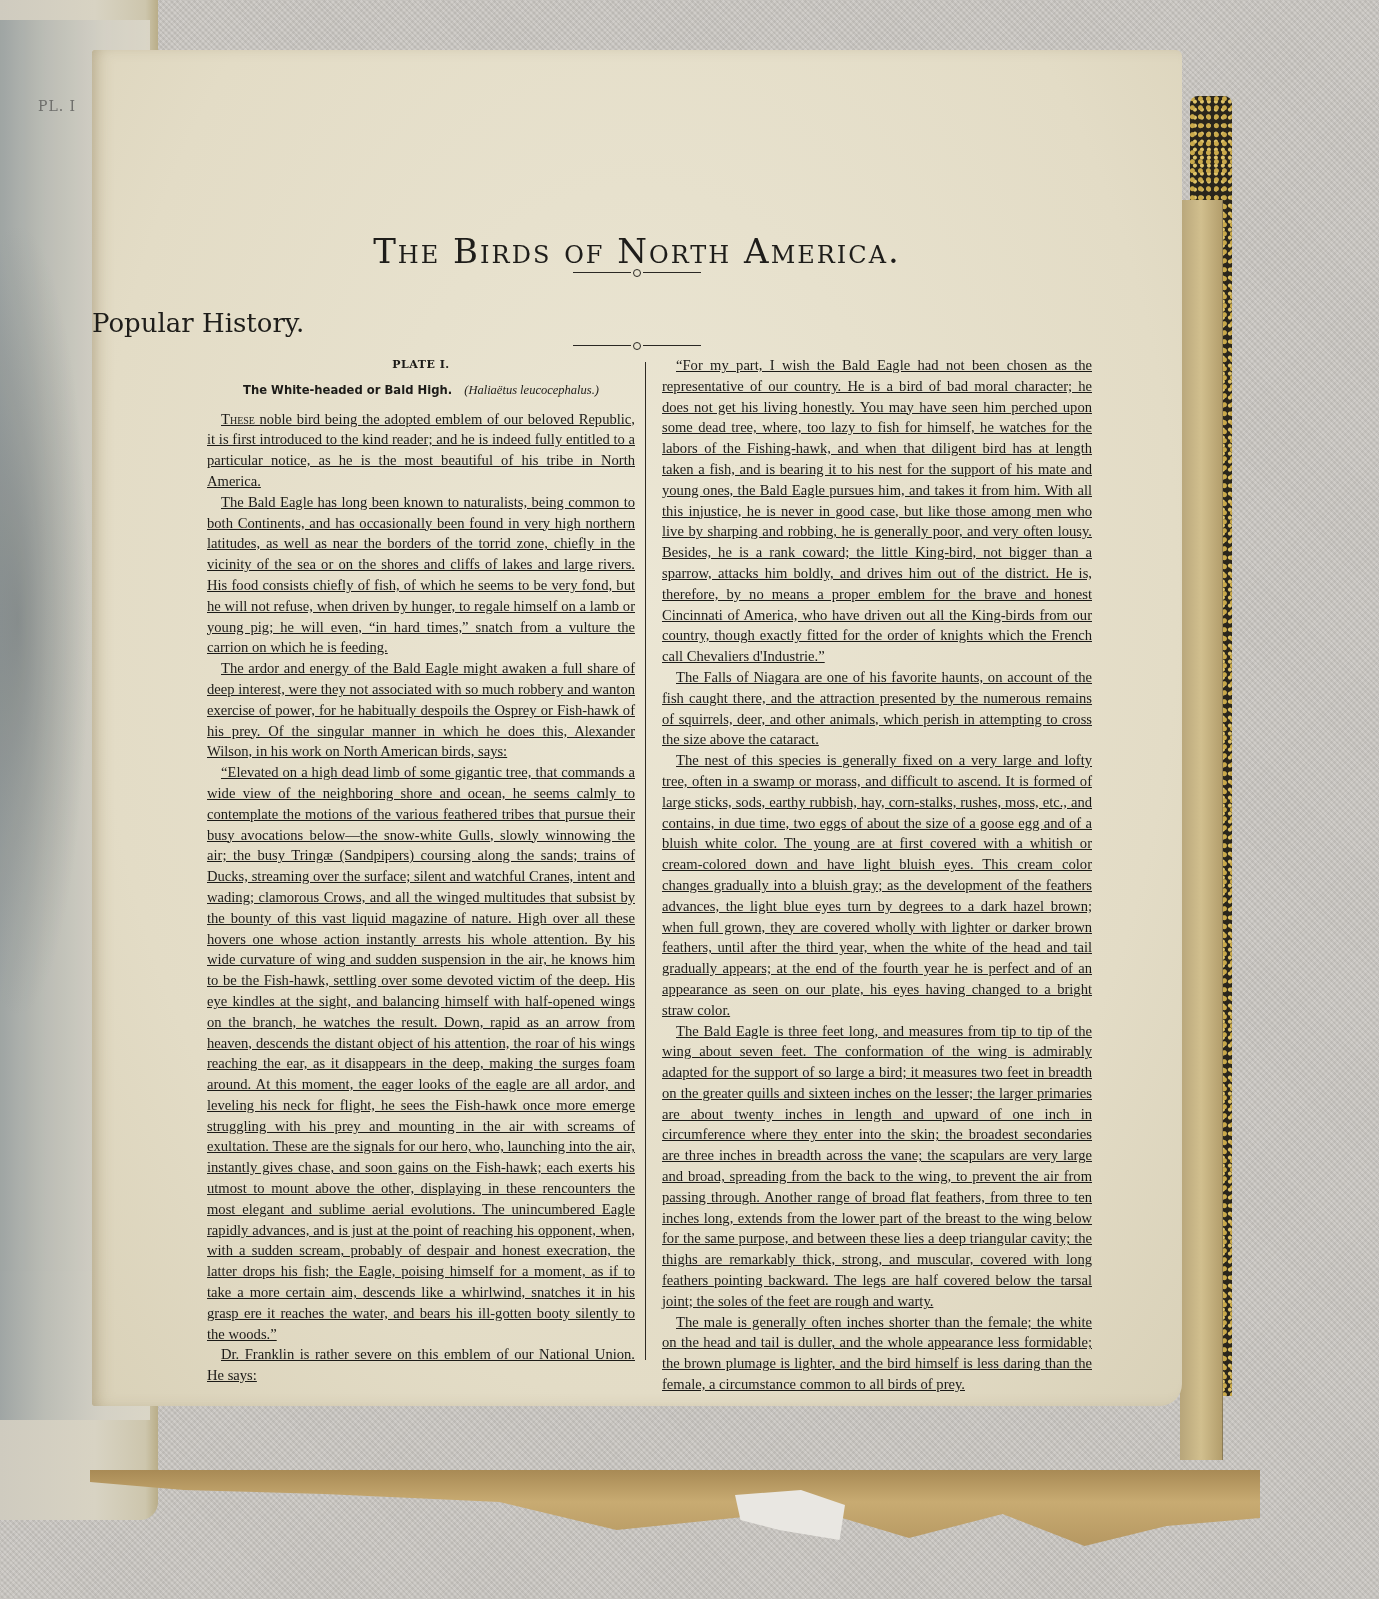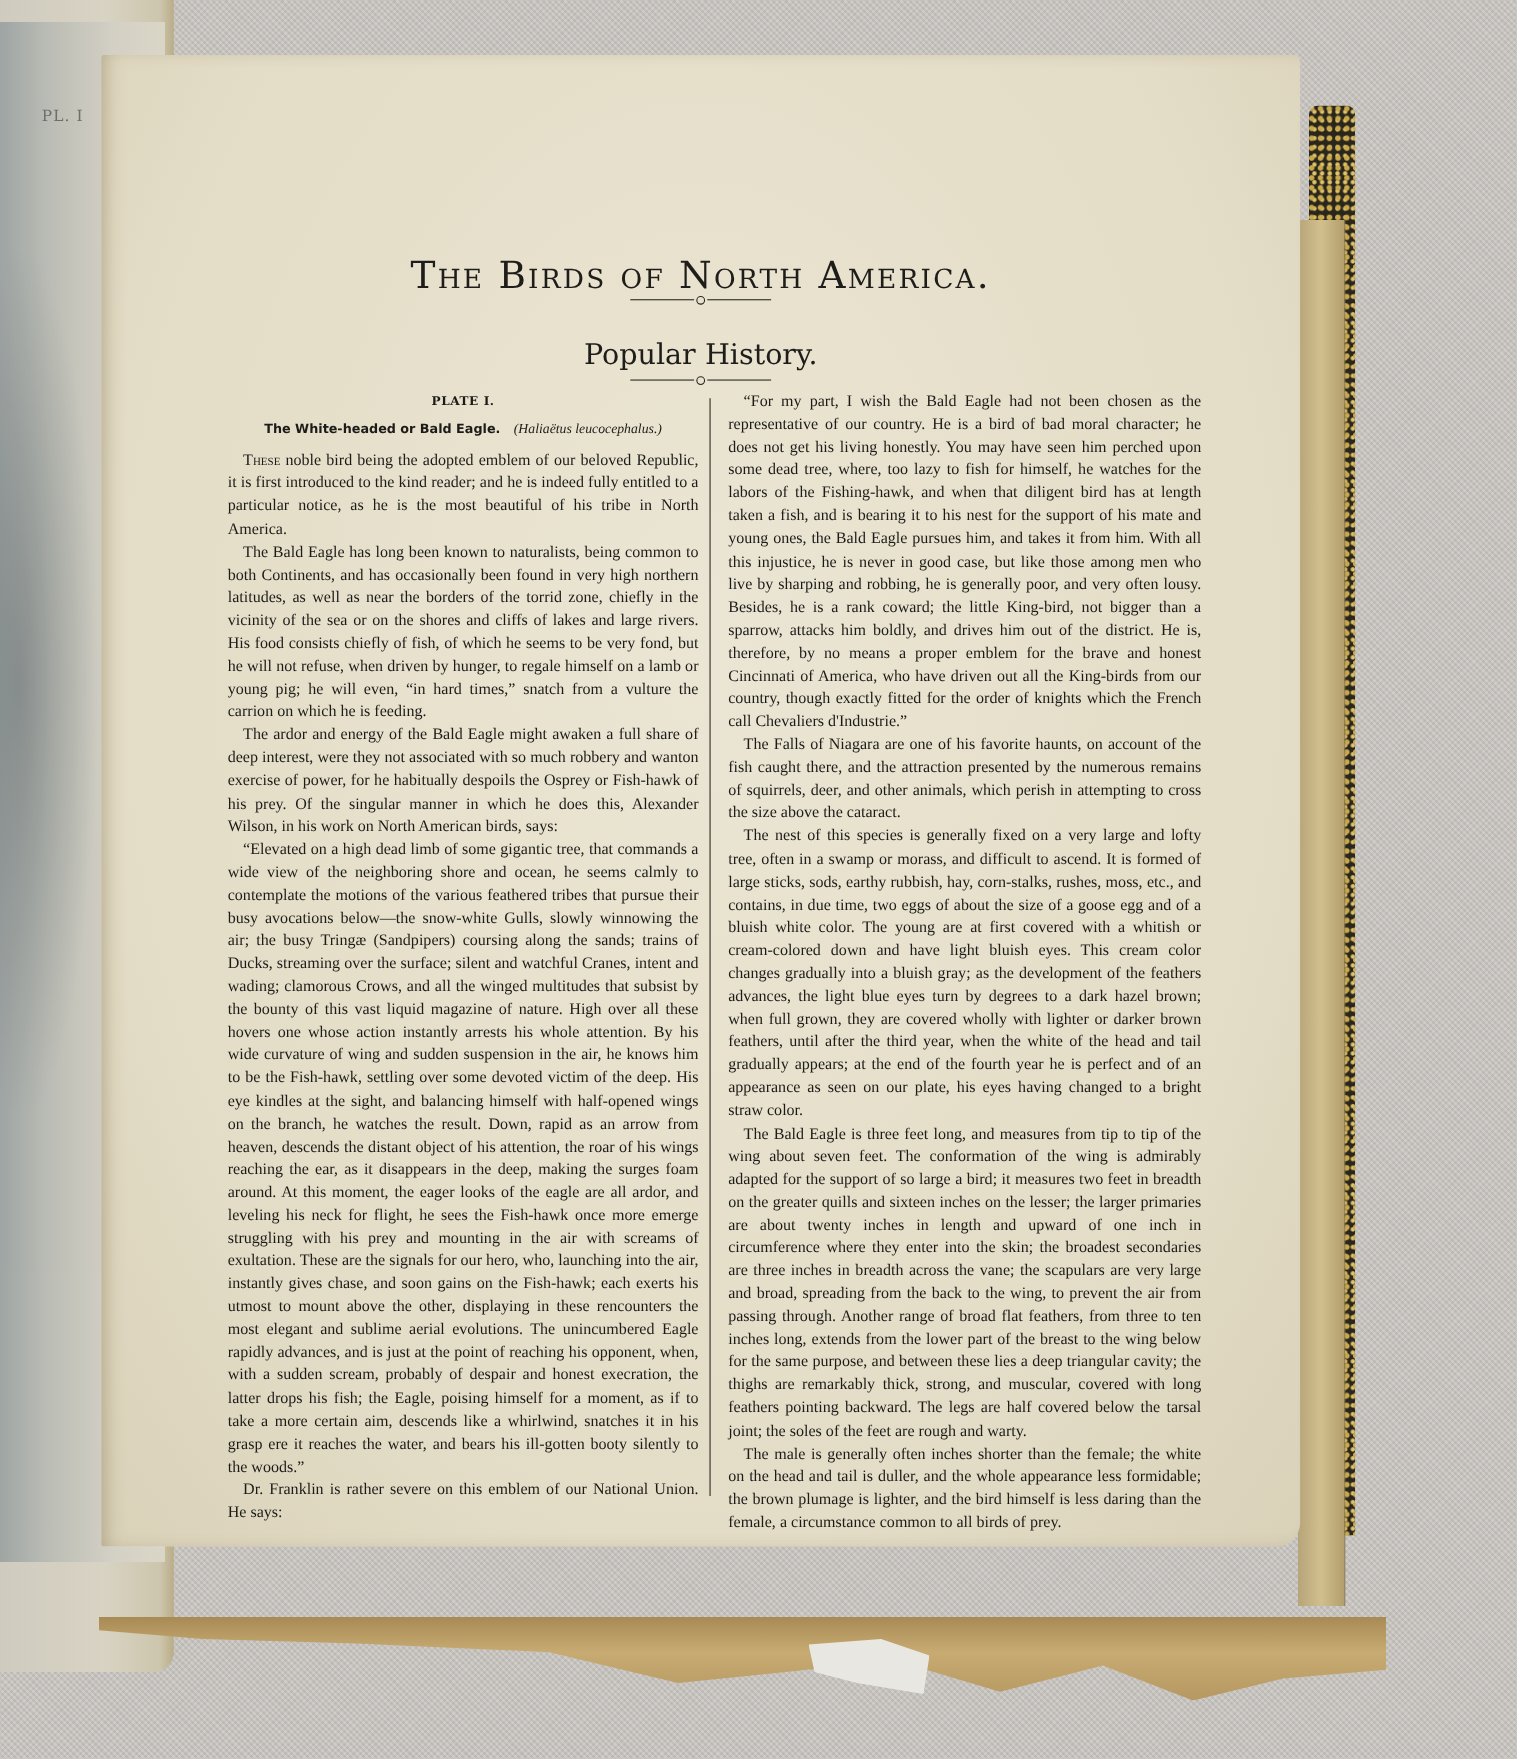--- a/index.html
+++ b/index.html
@@ -71,31 +71,31 @@
   }
   .ornament {
     position: absolute; left: 0; width: 100%; text-align: center;
     font-size: 12px; color: #2a2824; letter-spacing: -1px;
   }
   .ornament .rule {
     display: inline-block; width: 58px; height: 1px; background: #2a2824; vertical-align: middle;
   }
   .ornament .dot { display:inline-block; width:6px; height:6px; border:1px solid #2a2824; border-radius:50%; vertical-align: middle; margin: 0 2px; }
   .subtitle {
-    position: absolute; left: 0; width: 100%; top: 258px; text-align: center;
+    position: absolute; left: 0; width: 100%; top: 258px; 
     font-family: "DejaVu Serif", serif; font-size: 26px; color: #1e1d1a;
   }
   .col {
     position: absolute; top: 305px; width: 428px;
     font-family: "Liberation Serif", serif; font-size: 14.6px; line-height: 20.8px;
     color: #1c1b18; text-align: justify;
   }
   .col-left { left: 115px; }
   .col-right { left: 570px; width: 430px; }
-  .col p { margin: 0; text-indent: 14px; }
+  .col p { margin: 0; text-indent: 14px; text-decoration: underline; }
   .col p.quote { text-indent: 14px; }
   .divider {
     position: absolute; left: 553px; top: 312px; width: 1px; height: 998px; background: #2d2a24;
   }
   .plate-head {
     text-align: center; font-family: "DejaVu Serif", serif; font-size: 11px; font-weight: bold;
     letter-spacing: 0.5px; margin-bottom: 4px;
   }
   .plate-sub {
     text-align: center; font-family: "DejaVu Sans", sans-serif; font-size: 11.6px; font-weight: bold;
@@ -123,21 +123,21 @@
     <span class="rule"></span><span class="dot"></span><span class="rule"></span>
   </div>
   <div class="subtitle">Popular History.</div>
   <div class="ornament" style="top:288px;">
     <span class="rule"></span><span class="dot"></span><span class="rule"></span>
   </div>
 
   <div class="col col-left">
     <div class="plate-head">PLATE I.</div>
     <div class="plate-sub">
-      <span>The White-headed or Bald Eagle.</span>
+      <span>The White-headed or Bald High.</span>
       &nbsp;&nbsp;<span class="latin">(</span><span class="latin">Haliaëtus leucocephalus.</span><span class="latin">)</span>
     </div>
     <p><span class="smallcaps">These</span><span> noble bird being the adopted emblem of our beloved Republic, it is first introduced to the kind reader; and he is indeed fully entitled to a particular notice, as he is the most beautiful of his tribe in North America.</span></p>
     <p>The Bald Eagle has long been known to naturalists, being common to both Continents, and has occasionally been found in very high northern latitudes, as well as near the borders of the torrid zone, chiefly in the vicinity of the sea or on the shores and cliffs of lakes and large rivers. His food consists chiefly of fish, of which he seems to be very fond, but he will not refuse, when driven by hunger, to regale himself on a lamb or young pig; he will even, “in hard times,” snatch from a vulture the carrion on which he is feeding.</p>
     <p>The ardor and energy of the Bald Eagle might awaken a full share of deep interest, were they not associated with so much robbery and wanton exercise of power, for he habitually despoils the Osprey or Fish-hawk of his prey. Of the singular manner in which he does this, Alexander Wilson, in his work on North American birds, says:</p>
     <p class="quote">“Elevated on a high dead limb of some gigantic tree, that commands a wide view of the neighboring shore and ocean, he seems calmly to contemplate the motions of the various feathered tribes that pursue their busy avocations below—the snow-white Gulls, slowly winnowing the air; the busy Tringæ (Sandpipers) coursing along the sands; trains of Ducks, streaming over the surface; silent and watchful Cranes, intent and wading; clamorous Crows, and all the winged multitudes that subsist by the bounty of this vast liquid magazine of nature. High over all these hovers one whose action instantly arrests his whole attention. By his wide curvature of wing and sudden suspension in the air, he knows him to be the Fish-hawk, settling over some devoted victim of the deep. His eye kindles at the sight, and balancing himself with half-opened wings on the branch, he watches the result. Down, rapid as an arrow from heaven, descends the distant object of his attention, the roar of his wings reaching the ear, as it disappears in the deep, making the surges foam around. At this moment, the eager looks of the eagle are all ardor, and leveling his neck for flight, he sees the Fish-hawk once more emerge struggling with his prey and mounting in the air with screams of exultation. These are the signals for our hero, who, launching into the air, instantly gives chase, and soon gains on the Fish-hawk; each exerts his utmost to mount above the other, displaying in these rencounters the most elegant and sublime aerial evolutions. The unincumbered Eagle rapidly advances, and is just at the point of reaching his opponent, when, with a sudden scream, probably of despair and honest execration, the latter drops his fish; the Eagle, poising himself for a moment, as if to take a more certain aim, descends like a whirlwind, snatches it in his grasp ere it reaches the water, and bears his ill-gotten booty silently to the woods.”</p>
     <p>Dr. Franklin is rather severe on this emblem of our National Union. He says:</p>
   </div>
 
   <div class="divider"></div>

